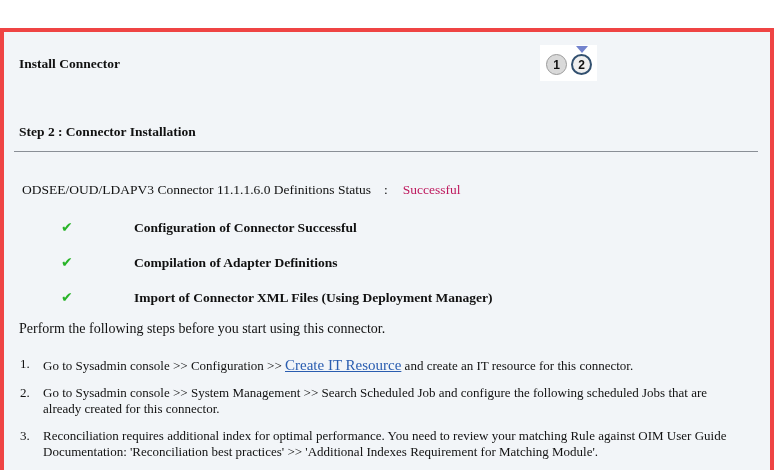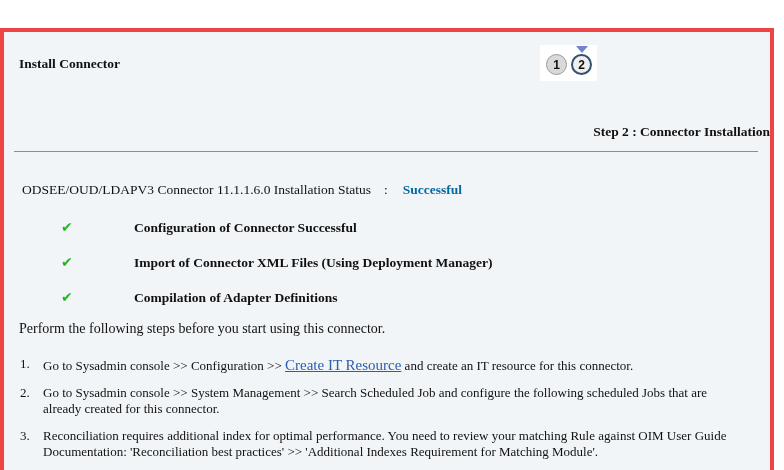--- a/index.html
+++ b/index.html
@@ -42,31 +42,31 @@
     position: absolute; top: 1px; left: 36px;
     width: 0; height: 0;
     border-left: 6px solid transparent;
     border-right: 6px solid transparent;
     border-top: 7px solid #7383cd;
   }
 
   
   .step-heading {
     margin: 34px 0 0 15px;
-    font-size: 13.5px; font-weight: bold; white-space: nowrap; text-align: right;
+    font-size: 13.5px; font-weight: bold; white-space: nowrap;
   }
   .rule {
     border: none; border-top: 1px solid #8a8f96;
     margin: 11px 12px 0 10px; height: 0;
   }
 
   
   .status-line { margin: 30px 0 0 18px; font-size: 13.5px; white-space: nowrap; }
   .status-colon { margin: 0 15px 0 13px; }
-  .status-value { font-weight: bold; color: #0369a1; }
+  .status-value { font-weight: normal; color: #be185d; }
 
   
   .tasks { margin-top: 20px; }
   .task-row { position: relative; height: 22px; margin-bottom: 13px; }
   .task-row:last-child { margin-bottom: 0; }
   .check-icon {
     position: absolute; left: 57px; top: 1px;
     color: #28b428; font-size: 14px; font-weight: bold;
     font-family: "DejaVu Sans", sans-serif;
   }
@@ -118,35 +118,35 @@
         <div class="step-circle step-completed">1</div>
         <div class="step-circle step-current">2</div>
       </div>
     </div>
   </div>
 
   <div class="step-heading">Step 2 : Connector Installation</div>
   <hr class="rule">
 
   <div class="status-line">
-    <span class="status-label">ODSEE/OUD/LDAPV3 Connector 11.1.1.6.0 Installation Status</span><span class="status-colon">:</span><span class="status-value">Successful</span>
+    <span class="status-label">ODSEE/OUD/LDAPV3 Connector 11.1.1.6.0 Definitions Status</span><span class="status-colon">:</span><span class="status-value">Successful</span>
   </div>
 
   <div class="tasks">
     <div class="task-row">
       <span class="check-icon"></span>
       <span class="task-label">Configuration of Connector Successful</span>
     </div>
     <div class="task-row">
       <span class="check-icon"></span>
-      <span class="task-label">Import of Connector XML Files (Using Deployment Manager)</span>
+      <span class="task-label">Compilation of Adapter Definitions</span>
     </div>
     <div class="task-row">
       <span class="check-icon"></span>
-      <span class="task-label">Compilation of Adapter Definitions</span>
+      <span class="task-label">Import of Connector XML Files (Using Deployment Manager)</span>
     </div>
   </div>
 
   <div class="intro">Perform the following steps before you start using this connector.</div>
 
   <div class="steps-list">
     <div class="list-item">
       <span class="item-number">1.</span>
       <span class="item-text"><span>Go to Sysadmin console &gt;&gt; Configuration &gt;&gt; </span><a class="it-resource-link">Create IT Resource</a><span> and create an IT resource for this connector.</span></span>
     </div>

